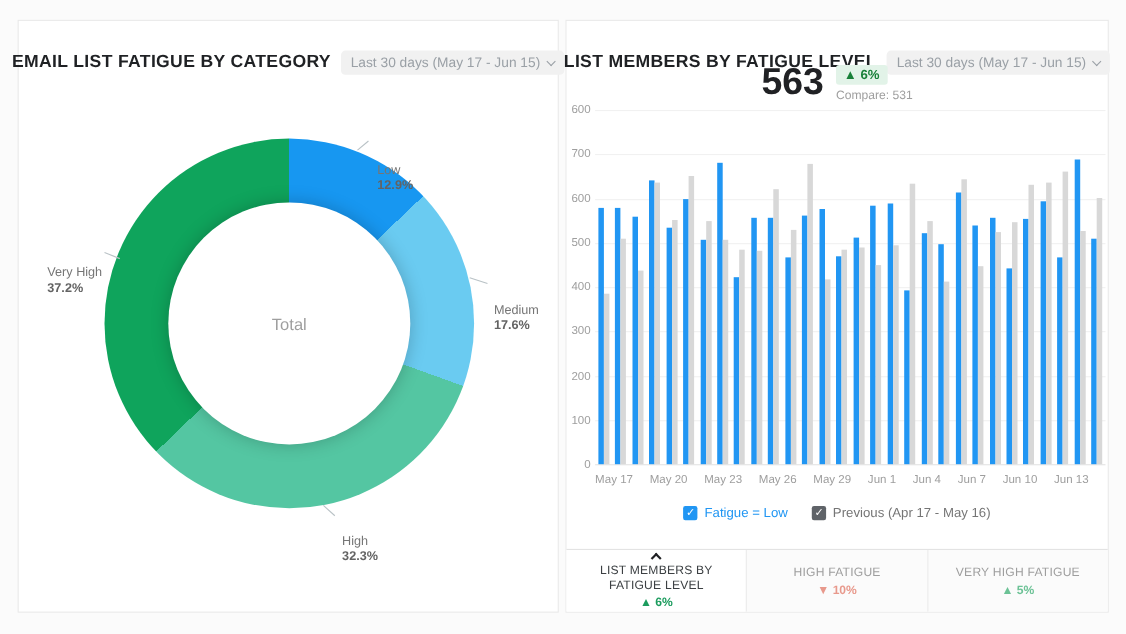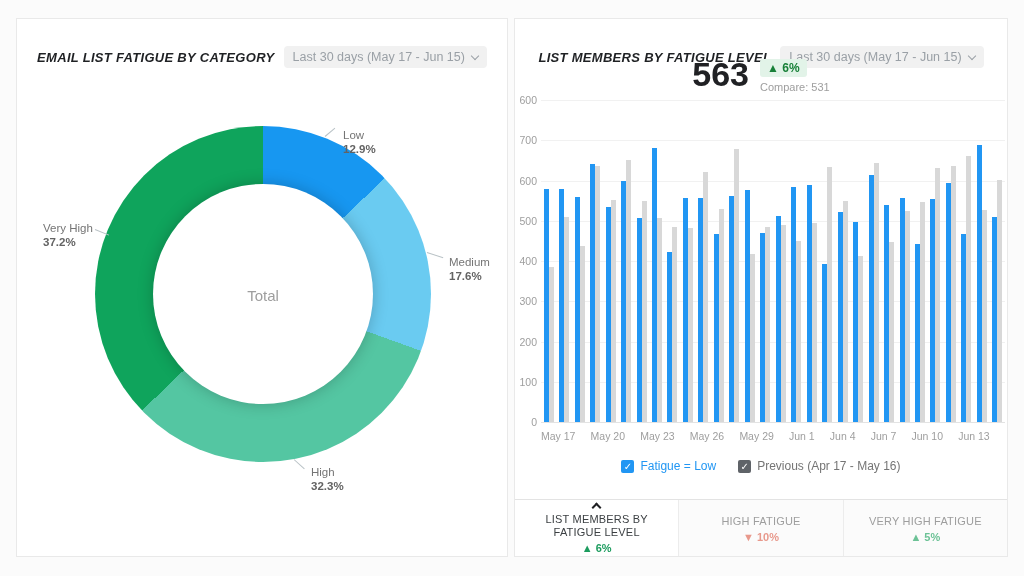--- a/index.html
+++ b/index.html
@@ -2,31 +2,31 @@
 <html><head>
 <meta charset="utf-8">
 <style>
   * { margin:0; padding:0; box-sizing:border-box; }
   html,body { width:1024px; height:576px; background:#fbfbfb; font-family:"Liberation Sans", sans-serif; overflow:hidden; }
   .card { position:absolute; top:18px; height:539px; background:#fff; border:1px solid #e9e9e9; }
   #card-left  { left:16px;  width:492px; }
   #card-right { left:514px; width:494px; }
 
   .card-header { position:absolute; top:27px; left:0; right:0; display:flex; justify-content:center; align-items:center; gap:9px; }
-  .card-title { font-size:13px; font-weight:bold; color:#1f2124; letter-spacing:.3px; white-space:nowrap;font-style:italic; }
+  .card-title { font-size:16px; font-weight:bold; color:#1f2124; letter-spacing:.3px; white-space:nowrap; }
   .range-pill { display:flex; align-items:center; gap:7px; background:#f1f1f1; border-radius:4px; padding:4px 9px; color:#9aa0a6; font-size:12.5px; cursor:pointer; white-space:nowrap; }
   .chev-down { width:6px; height:6px; border-right:1.6px solid #9aa0a6; border-bottom:1.6px solid #9aa0a6; transform:rotate(45deg); margin-top:-3px; }
 
   
   .donut { position:absolute; left:78px; top:107px; width:336px; height:336px; border-radius:50%; }
   .donut-hole { position:absolute; left:136px; top:165px; width:220px; height:220px; border-radius:50%; background:#fff;
     box-shadow:0 0 16px rgba(0,0,0,.22); display:flex; flex-direction:column; justify-content:center; align-items:center; }
   .donut-total { font-size:31px; font-weight:bold; color:#35373a; letter-spacing:.5px; }
   .donut-total-label { font-size:15px; color:#9e9e9e; margin-top:3px; }
-  .slice-label { position:absolute; font-size:11.5px; line-height:14px; color:#757575; }
+  .slice-label { position:absolute; font-size:11.5px; line-height:14px; color:#757575;margin-top:20px; }
   .slice-label b { color:#636363; font-weight:bold; }
   .leader { position:absolute; height:1px; background:#b9c2c6; transform-origin:left center; }
 
   
   .kpi-row { position:absolute; top:36px; left:0; right:0; display:flex; justify-content:center; align-items:center; gap:11px; }
   .kpi-value { font-size:34px; font-weight:bold; color:#202124; line-height:38px; }
   .kpi-side { display:flex; flex-direction:column; align-items:flex-start; margin-top:3px; }
   .kpi-badge { font-size:12px; font-weight:bold; padding:2px 7px; border-radius:3px; }
   .kpi-compare { font-size:11px; color:#9e9e9e; margin-top:4px; }
 

